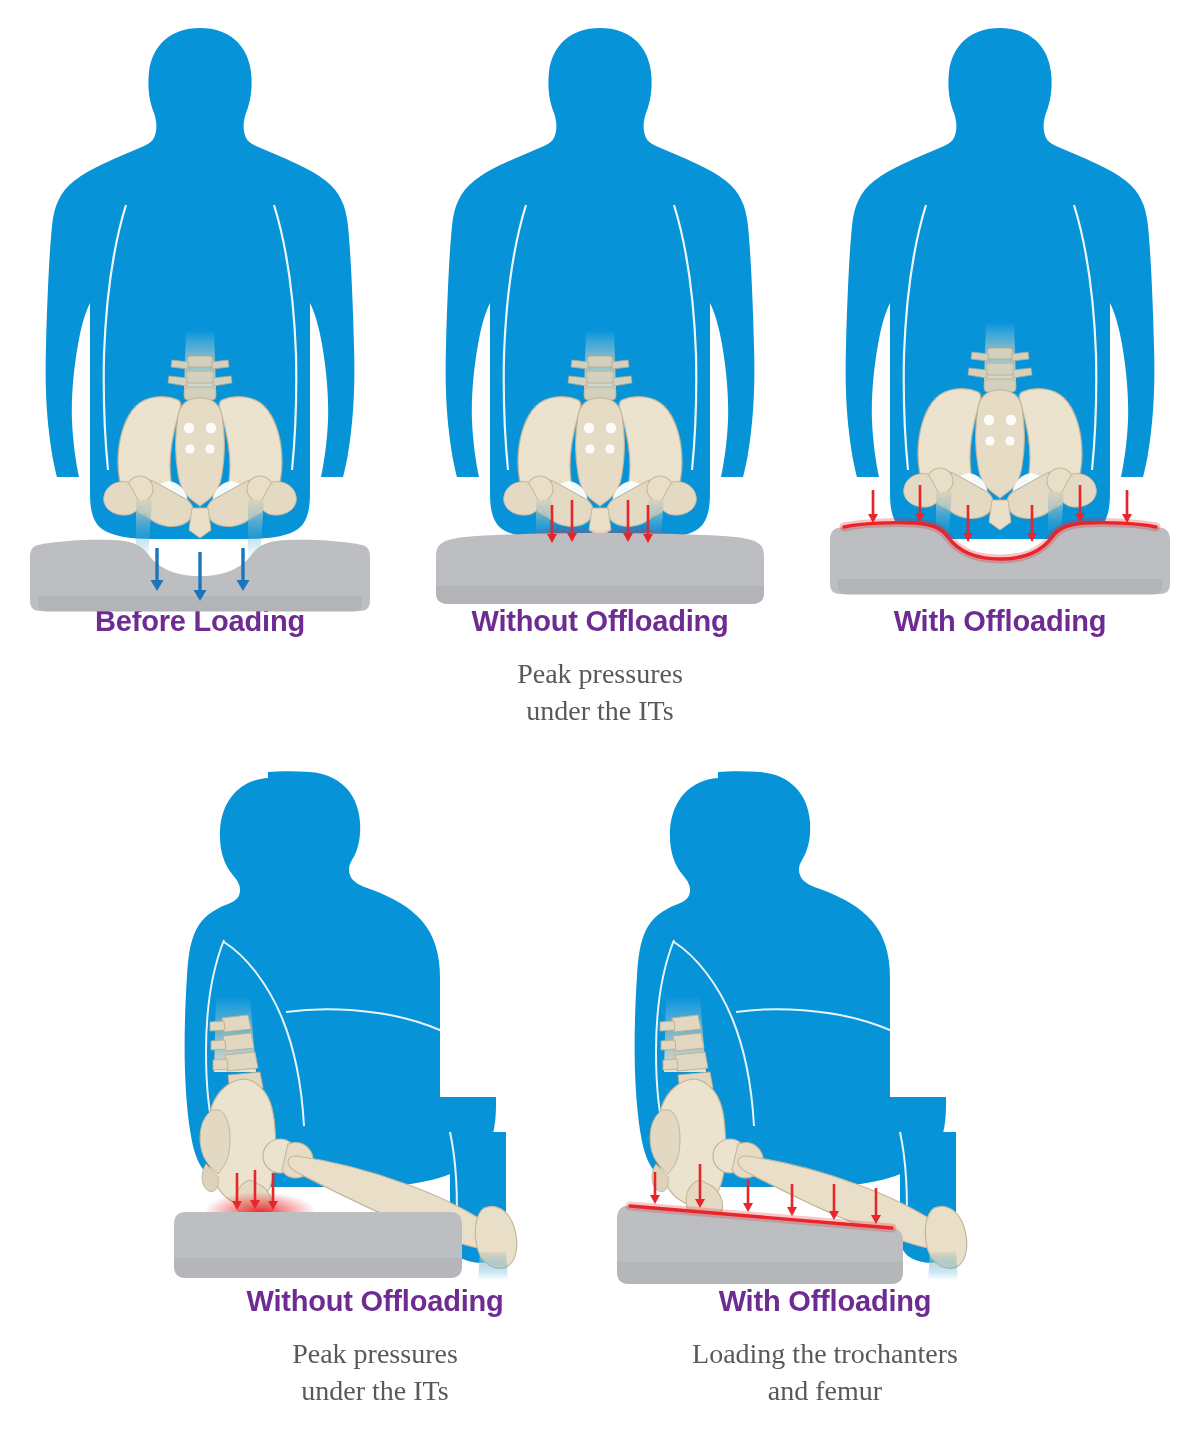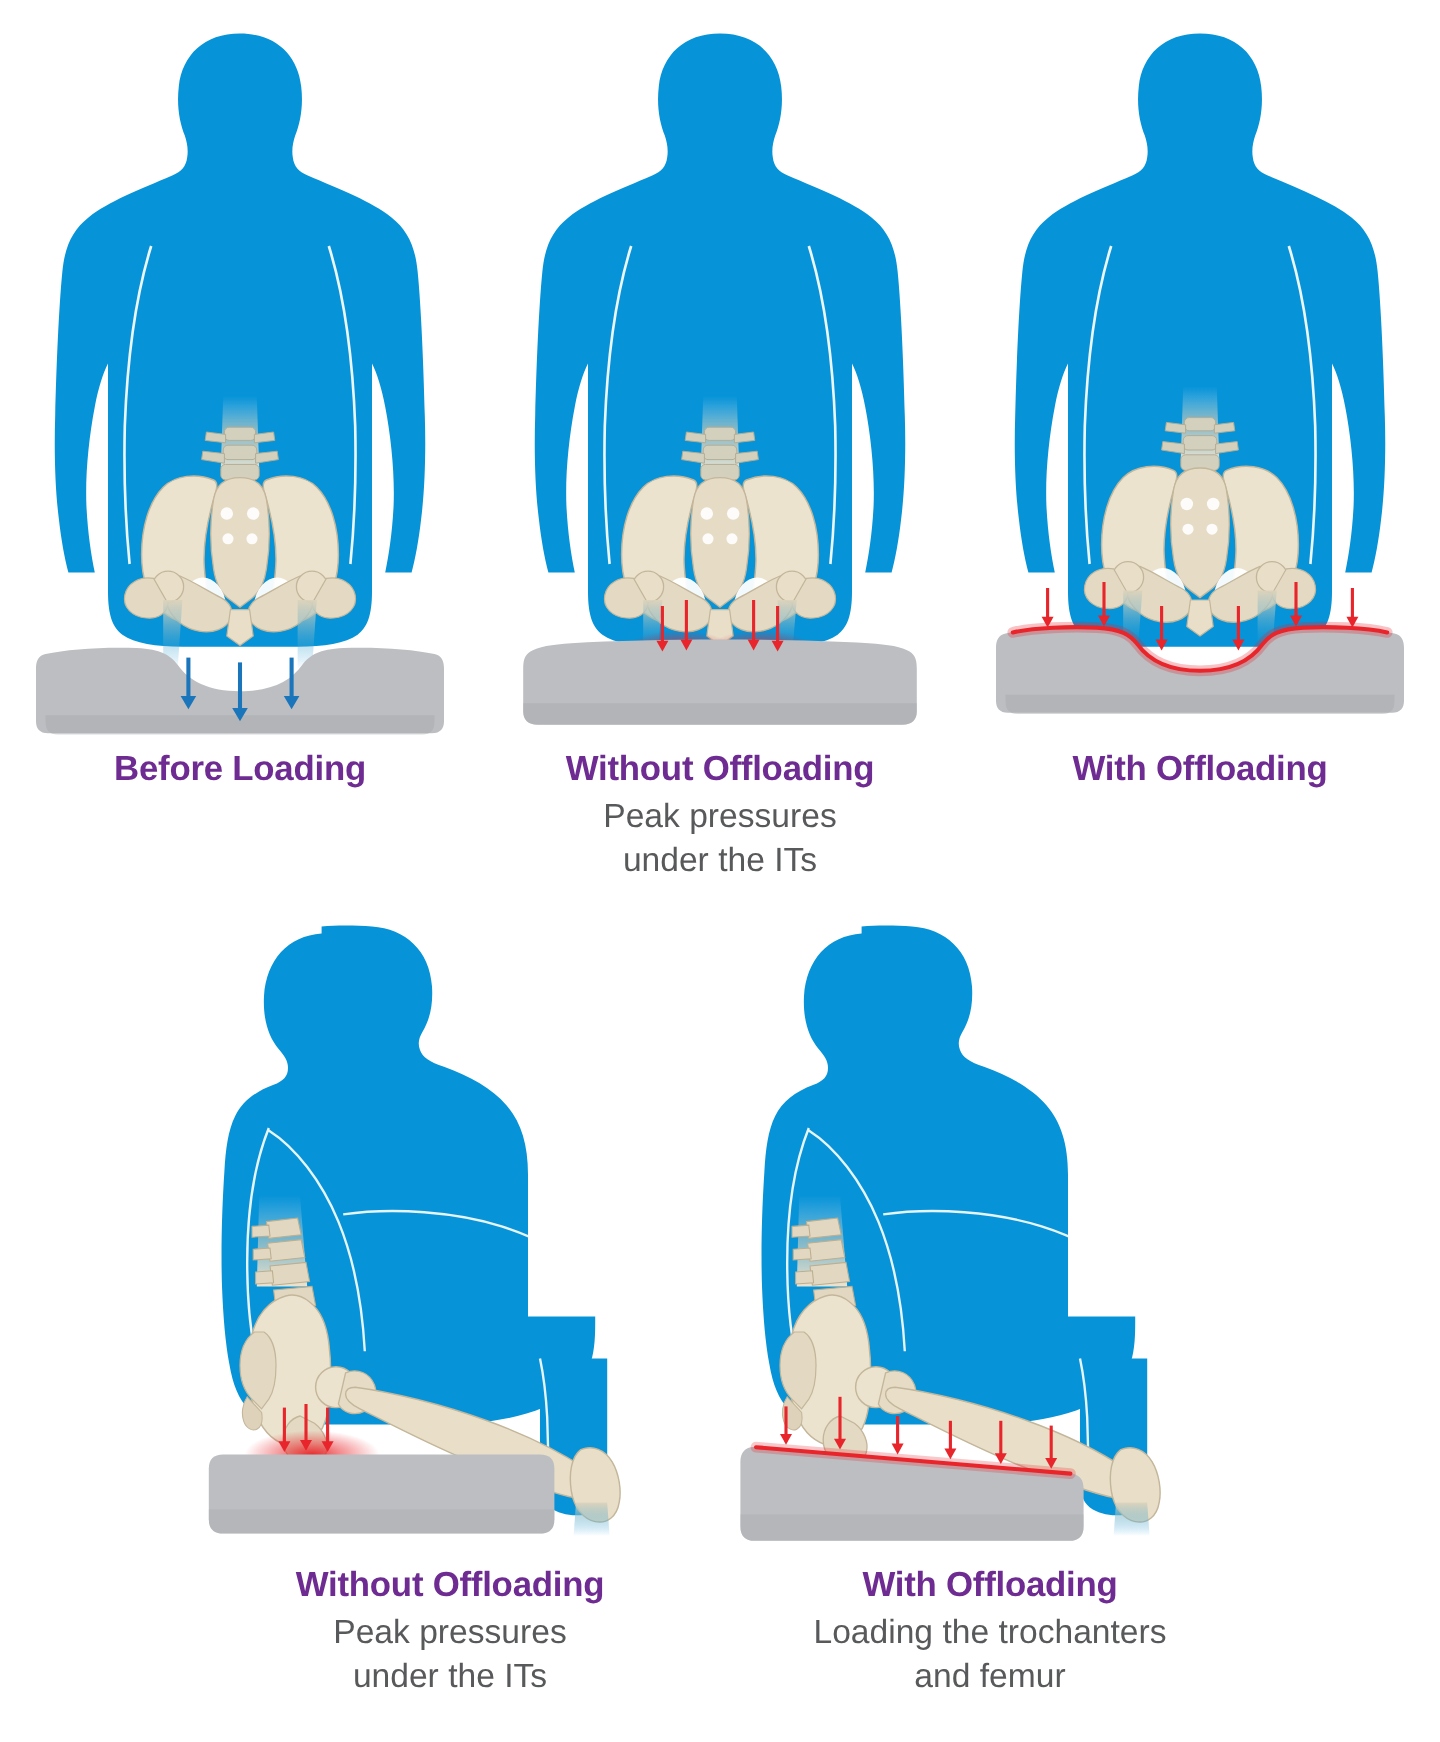--- a/index.html
+++ b/index.html
@@ -10,43 +10,44 @@
     overflow:hidden;
     position:relative;
   }
   .figure{position:relative;width:1200px;height:1452px;}
 
   
   .row{position:absolute;left:0;width:1200px;display:flex;}
   .row-top{top:0;height:760px;}
   .row-bottom{top:760px;height:692px;}
 
-  .panel{position:relative;display:flex;flex-direction:column;align-items:center;gap:20px;}
+  .panel{position:relative;display:flex;flex-direction:column;align-items:center;}
   .row-top .panel{width:400px;height:760px;}
   .row-bottom .panel{width:450px;height:692px;}
   .row-bottom{justify-content:center;}
 
   .art{position:relative;width:100%;flex:0 0 auto;}
   .row-top .art{height:600px;}
   .row-bottom .art{height:520px;}
 
   .caption{width:100%;text-align:center;padding-top:4px;box-sizing:border-box;}
   .cap-title{
     color:#6e2b91;
     font-weight:bold;
     font-size:29px;
     letter-spacing:-0.2px;
     line-height:1.22;
   }
   .cap-sub{
     color:#58595b;
     font-size:28px;
     line-height:1.32;
-    margin-top:3px;
+    margin-top:17px;
     white-space:pre-line;
+    font-family:Liberation Serif, serif;
   }
   .row-bottom .cap-title{font-size:29px;}
   .row-bottom .cap-sub{font-size:28px;}
 
   svg{display:block;overflow:visible;}
 </style>
 </head>
 <body>
 
 <div class="figure">

